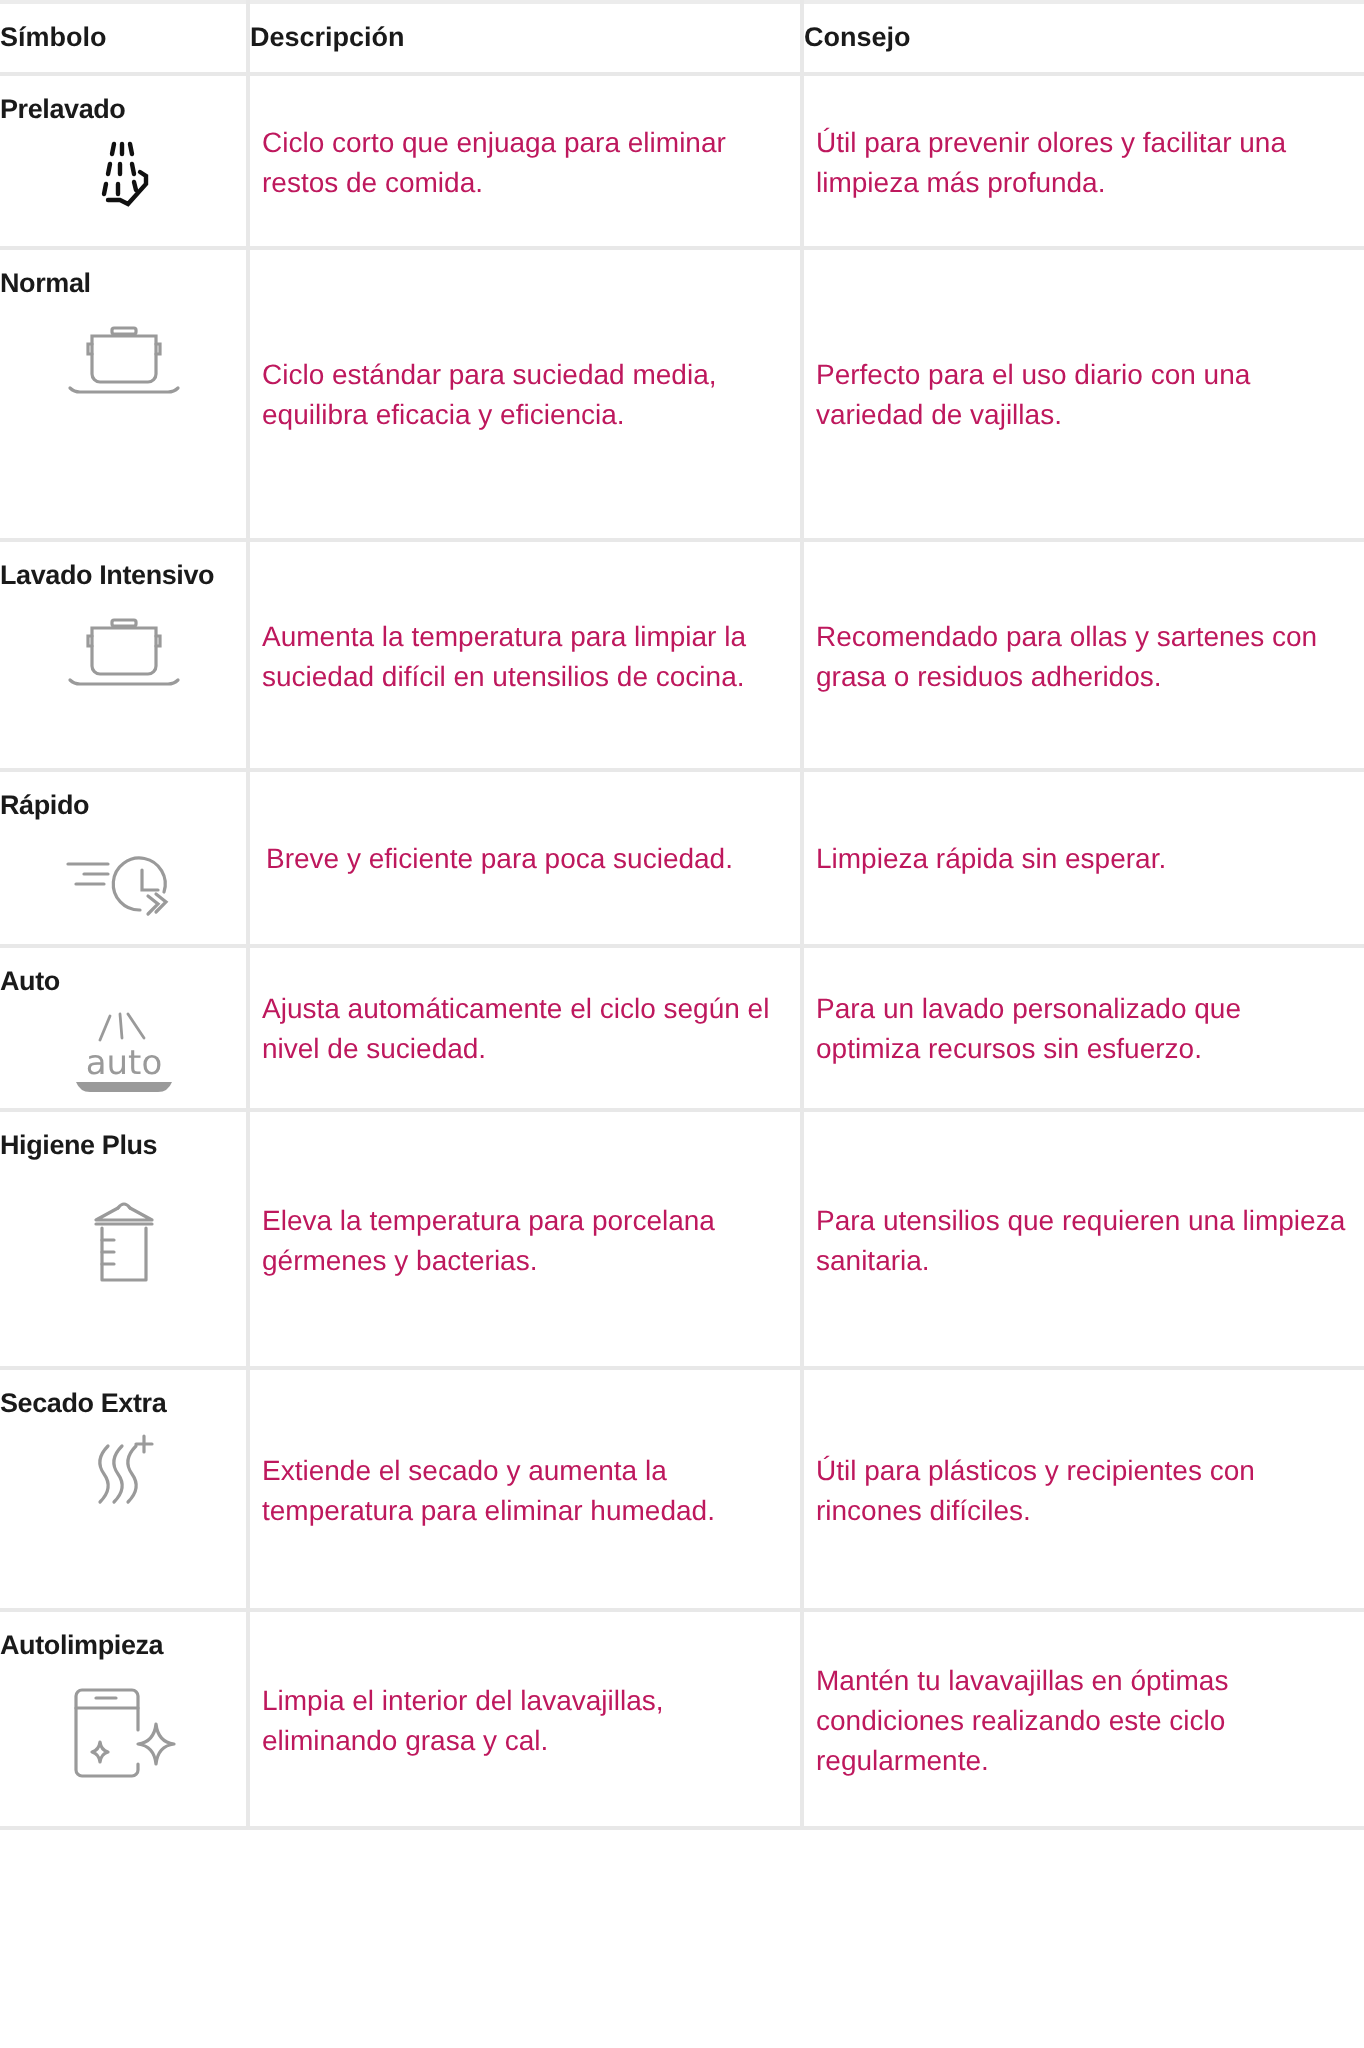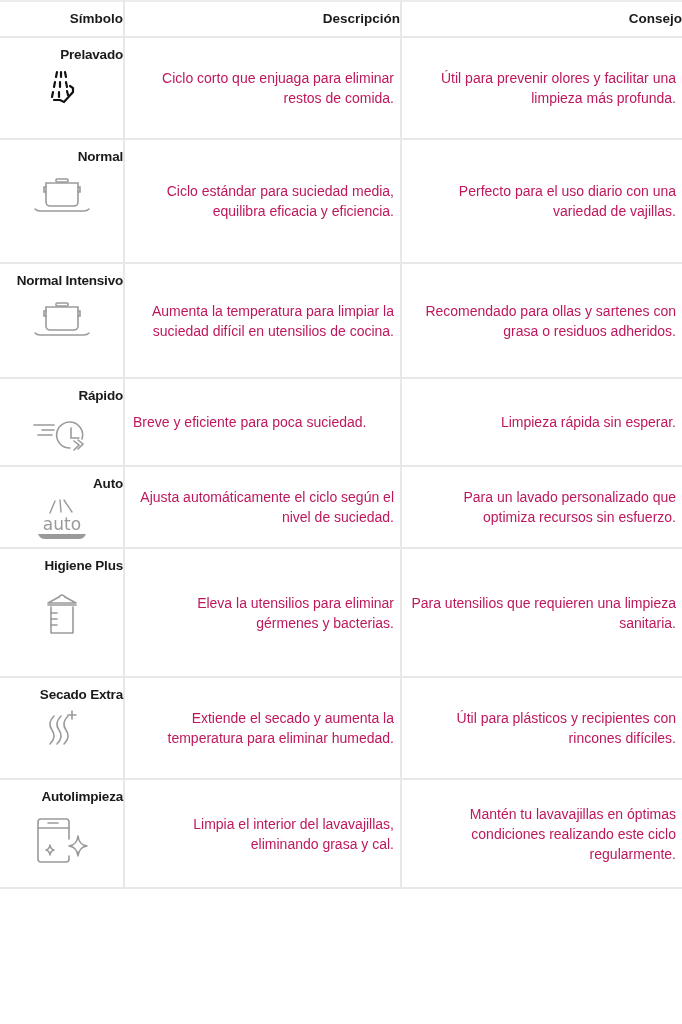--- a/index.html
+++ b/index.html
@@ -11,21 +11,21 @@
     table {
       border-collapse: collapse;
       width: 682px;
       table-layout: fixed;
     }
     col.c1 { width: 124px; }
     col.c2 { width: 277px; }
     col.c3 { width: 281px; }
     th, td {
       border: 2px solid #e8e8e8;
-      text-align: right;
+      text-align: left;
       padding: 0 6px;
       font-size: 14px;
       line-height: 20px;
     }
     tr:first-child th { border-top: 2px solid #ececec; }
     th:first-child, td:first-child { border-left: none; }
     th:last-child, td:last-child { border-right: none; }
     th {
       font-weight: bold;
       font-size: 13.5px;
@@ -65,21 +65,21 @@
     </colgroup>
   <thead>
     <tr>
       <th>Símbolo</th>
       <th>Descripción</th>
       <th>Consejo</th>
     </tr>
   </thead>
   <tbody>
 
-    <tr style="height:102px">
+    <tr style="height:87px">
       <td class="sym">
         <div class="sym-name">Prelavado</div>
         <svg class="sym-icon" width="40" height="44" viewBox="0 0 40 44" style="margin-top:2px">
           <g stroke="#111" stroke-width="2.2" stroke-linecap="round" fill="none">
             <line x1="15" y1="6" x2="14" y2="11"></line>
             <line x1="19" y1="6" x2="19" y2="11"></line>
             <line x1="23" y1="6" x2="24" y2="11"></line>
             <line x1="13" y1="16" x2="12" y2="21"></line>
             <line x1="18" y1="16" x2="18" y2="21"></line>
             <line x1="24" y1="16" x2="25" y2="21"></line>
@@ -88,40 +88,40 @@
             <line x1="25" y1="25" x2="26" y2="29"></line>
             <polyline points="28,20 31,22 31,26 22,36 18,34 12,34"></polyline>
           </g>
         </svg>
       </td>
       <td class="desc">Ciclo corto que enjuaga para eliminar restos de comida.</td>
       <td class="tip">Útil para prevenir olores y facilitar una limpieza más profunda.</td>
     </tr>
 
 
-    <tr style="height:124px">
+    <tr style="height:146px">
       <td class="sym">
         <div class="sym-name">Normal</div>
         <svg class="sym-icon" width="60" height="40" viewBox="0 0 60 40" style="margin-top:10px">
           <g stroke="#9a9a9a" stroke-width="1.6" fill="none" stroke-linecap="round">
             <rect x="24" y="3" width="12" height="3" rx="1"></rect>
             <path d="M14 7 H46 V26 a4 4 0 0 1 -4 4 H18 a4 4 0 0 1 -4 -4 Z"></path>
             <path d="M14 11 h-2 v5 h2"></path>
             <path d="M46 11 h2 v5 h-2"></path>
             <path d="M3 33 q2 2 5 2 H52 q3 0 5 -2"></path>
           </g>
         </svg>
       </td>
       <td class="desc">Ciclo estándar para suciedad media, equilibra eficacia y eficiencia.</td>
       <td class="tip">Perfecto para el uso diario con una variedad de vajillas.</td>
     </tr>
 
     <tr style="height:115px">
       <td class="sym">
-        <div class="sym-name">Normal Intensivo</div>
+        <div class="sym-name">Lavado Intensivo</div>
         <svg class="sym-icon" width="60" height="40" viewBox="0 0 60 40" style="margin-top:10px">
           <g stroke="#9a9a9a" stroke-width="1.6" fill="none" stroke-linecap="round">
             <rect x="24" y="3" width="12" height="3" rx="1"></rect>
             <path d="M14 7 H46 V26 a4 4 0 0 1 -4 4 H18 a4 4 0 0 1 -4 -4 Z"></path>
             <path d="M14 11 h-2 v5 h2"></path>
             <path d="M46 11 h2 v5 h-2"></path>
             <path d="M3 33 q2 2 5 2 H52 q3 0 5 -2"></path>
           </g>
         </svg>
       </td>
@@ -173,25 +173,25 @@
             <path d="M17 6 Q20 2 23 6"></path>
             <path d="M17 6 L6 12 H34 L23 6"></path>
             <line x1="6" y1="14" x2="34" y2="14"></line>
             <path d="M9 16 V42 H31 V16"></path>
             <line x1="9" y1="22" x2="15" y2="22"></line>
             <line x1="9" y1="28" x2="15" y2="28"></line>
             <line x1="9" y1="34" x2="15" y2="34"></line>
           </g>
         </svg>
       </td>
-      <td class="desc">Eleva la utensilios para eliminar gérmenes y bacterias.</td>
+      <td class="desc">Eleva la temperatura para porcelana gérmenes y bacterias.</td>
       <td class="tip">Para utensilios que requieren una limpieza sanitaria.</td>
     </tr>
 
-    <tr style="height:102px">
+    <tr style="height:121px">
       <td class="sym">
         <div class="sym-name">Secado Extra</div>
         <svg class="sym-icon" width="40" height="46" viewBox="0 0 40 46" style="margin-top:2px">
           <g stroke="#9a9a9a" stroke-width="1.6" fill="none" stroke-linecap="round">
             <path d="M12 10 Q5 17 10 24 Q15 31 8 38"></path>
             <path d="M19 10 Q12 17 17 24 Q22 31 15 38"></path>
             <path d="M26 10 Q19 17 24 24 Q29 31 22 38"></path>
             <line x1="30" y1="5" x2="30" y2="13"></line>
             <line x1="26" y1="9" x2="34" y2="9"></line>
           </g>

